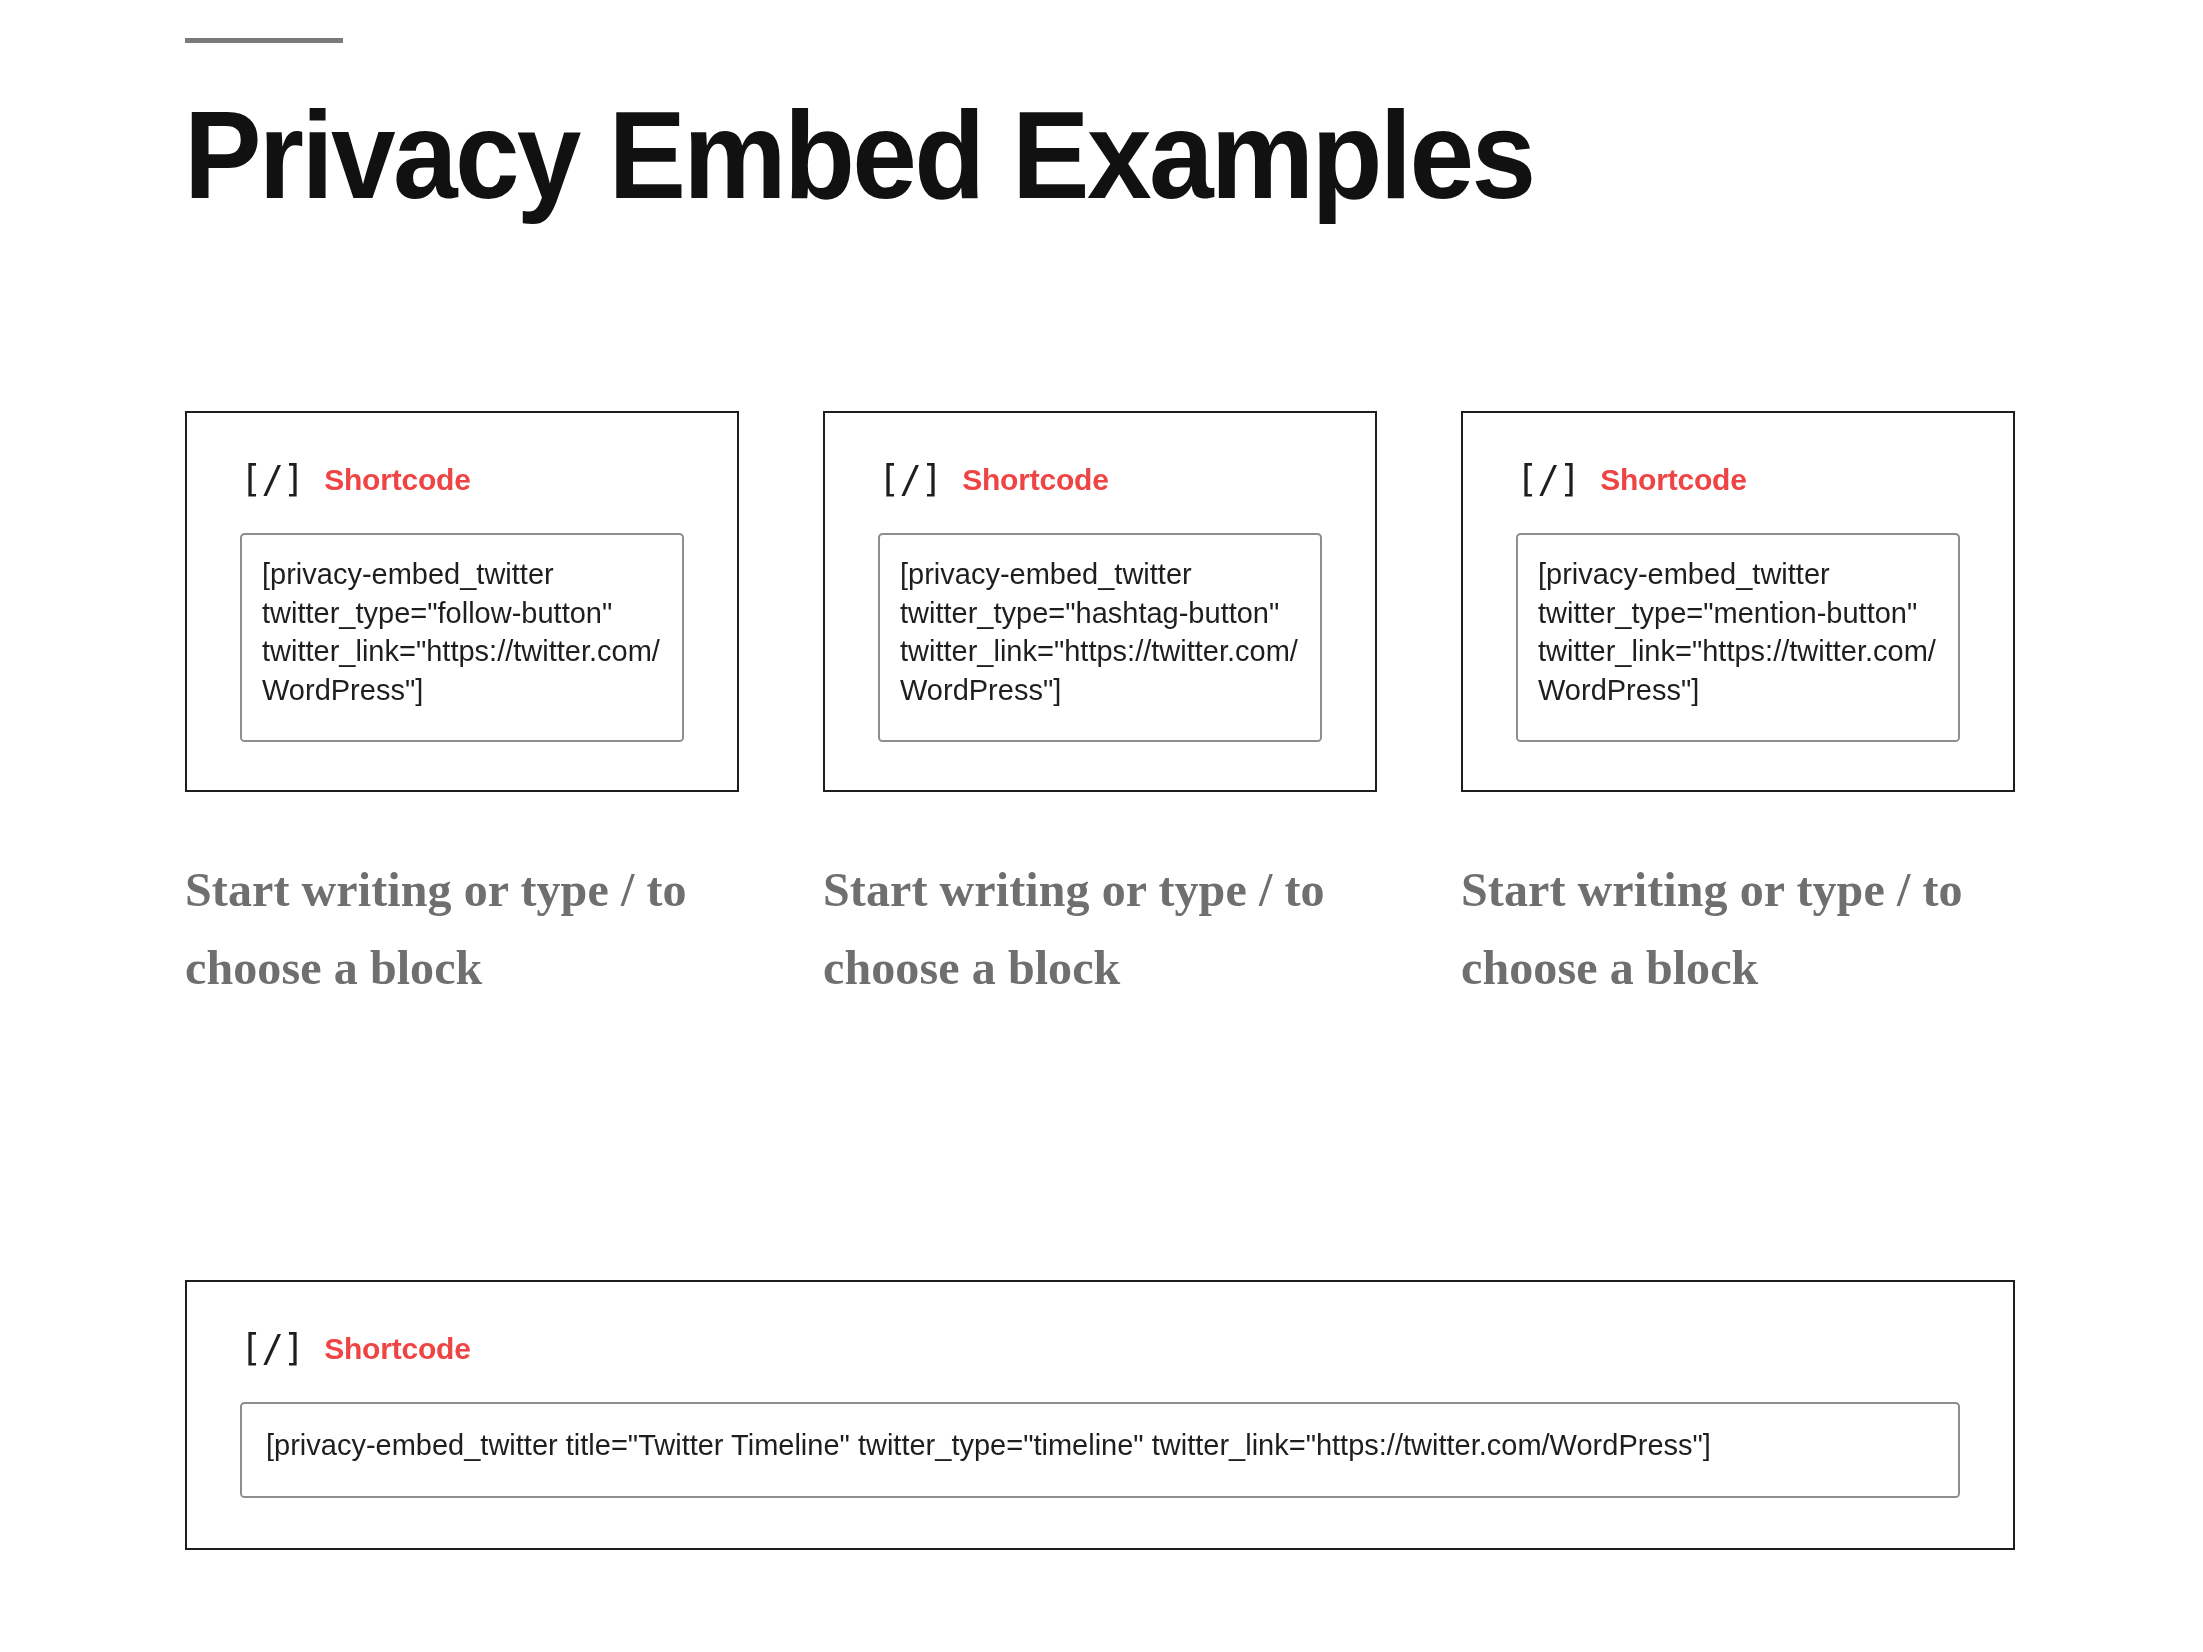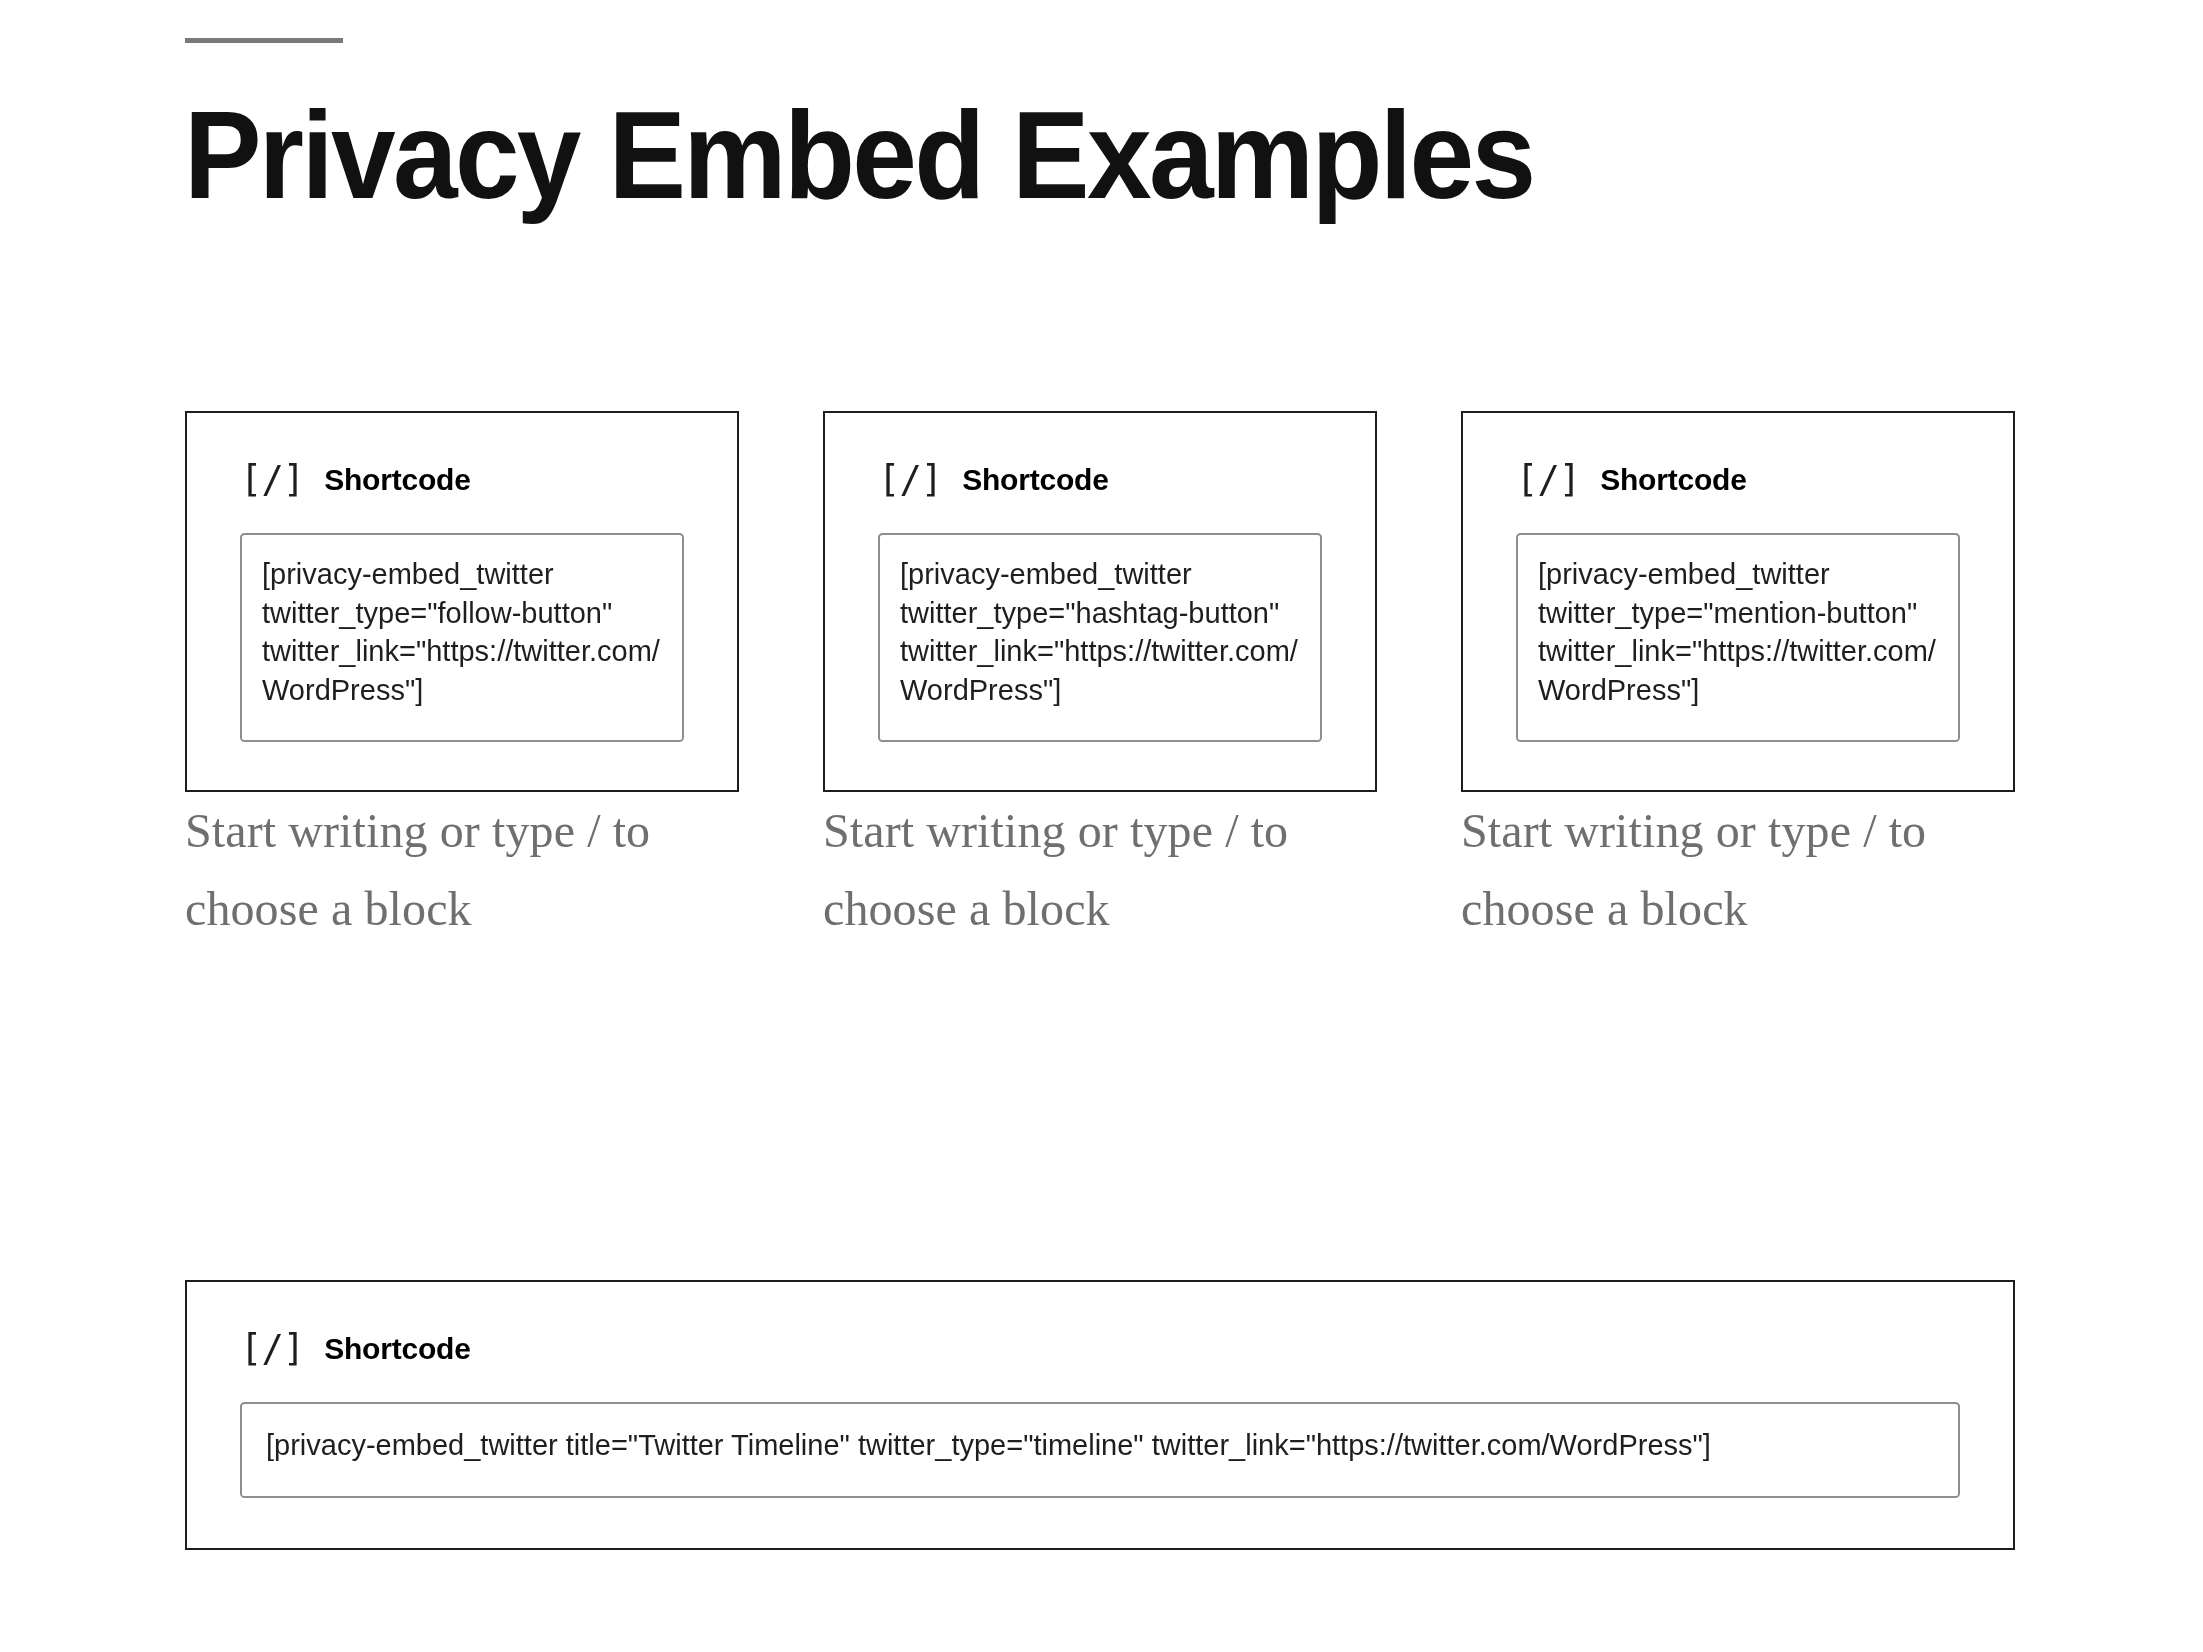--- a/index.html
+++ b/index.html
@@ -90,21 +90,21 @@
     color: #1e1e1e;
     letter-spacing: -0.9px;
     user-select: none;
   }
   .sc-title {
     font-family: "Liberation Sans", sans-serif;
     font-weight: 700;
     font-size: 30px;
     line-height: 1;
     letter-spacing: -0.2px;
-    color: #000000;
+    color: #ef4444;
   }
 
   .sc-textarea {
     border: 2.8px solid #8e8e8e;
     border-radius: 4.6px;
     background: #ffffff;
     box-sizing: border-box;
     padding: 20px 20px 29px 20px;
     font-family: "Liberation Sans", sans-serif;
     font-size: 29px;
@@ -117,25 +117,27 @@
   }
   .sc-textarea.is-wide {
     min-height: 96px;
     padding: 22px 22px 20px 24px;
     white-space: pre-wrap;
   }
 
   
   .placeholder {
     margin: 0;
+    padding-top: 59px;
     font-family: "Liberation Serif", serif;
     font-size: 48px;
     line-height: 1.62;
     color: #6f6f6f;
     letter-spacing: 0.1px;
+    font-weight: bold;
   }
 
   
   .bottom-wrap {
     position: absolute;
     left: 185px;
     top: 1280px;
     width: 1830px;
   }
 </style>

